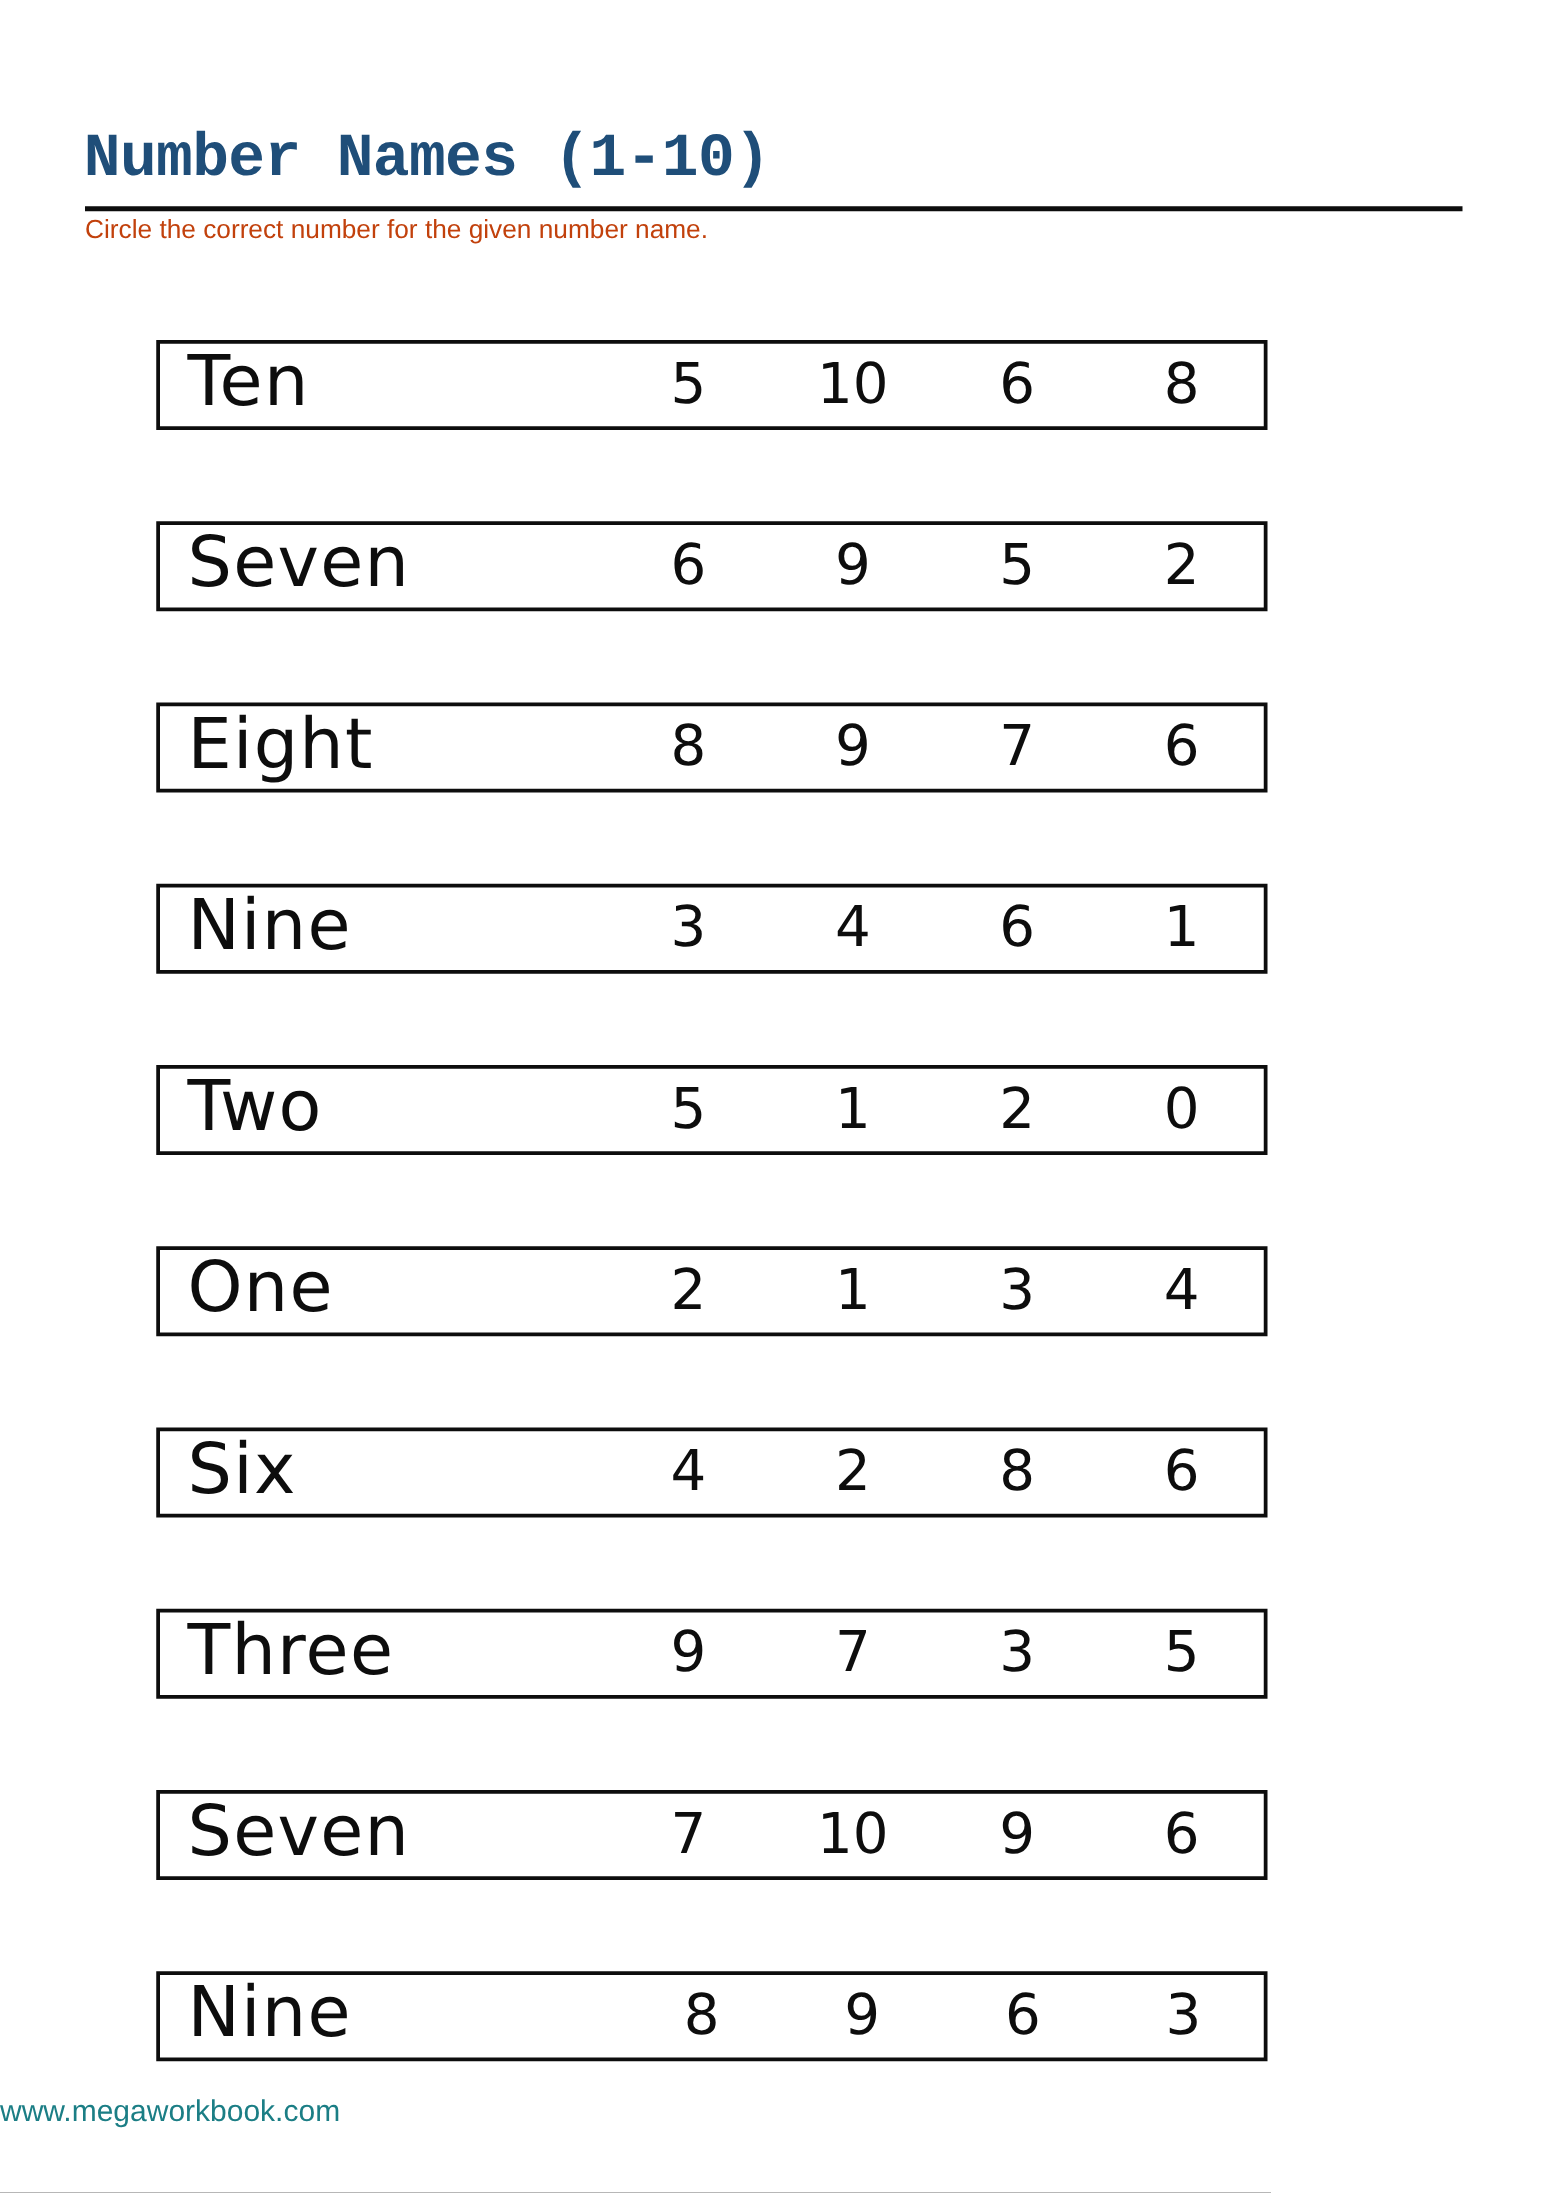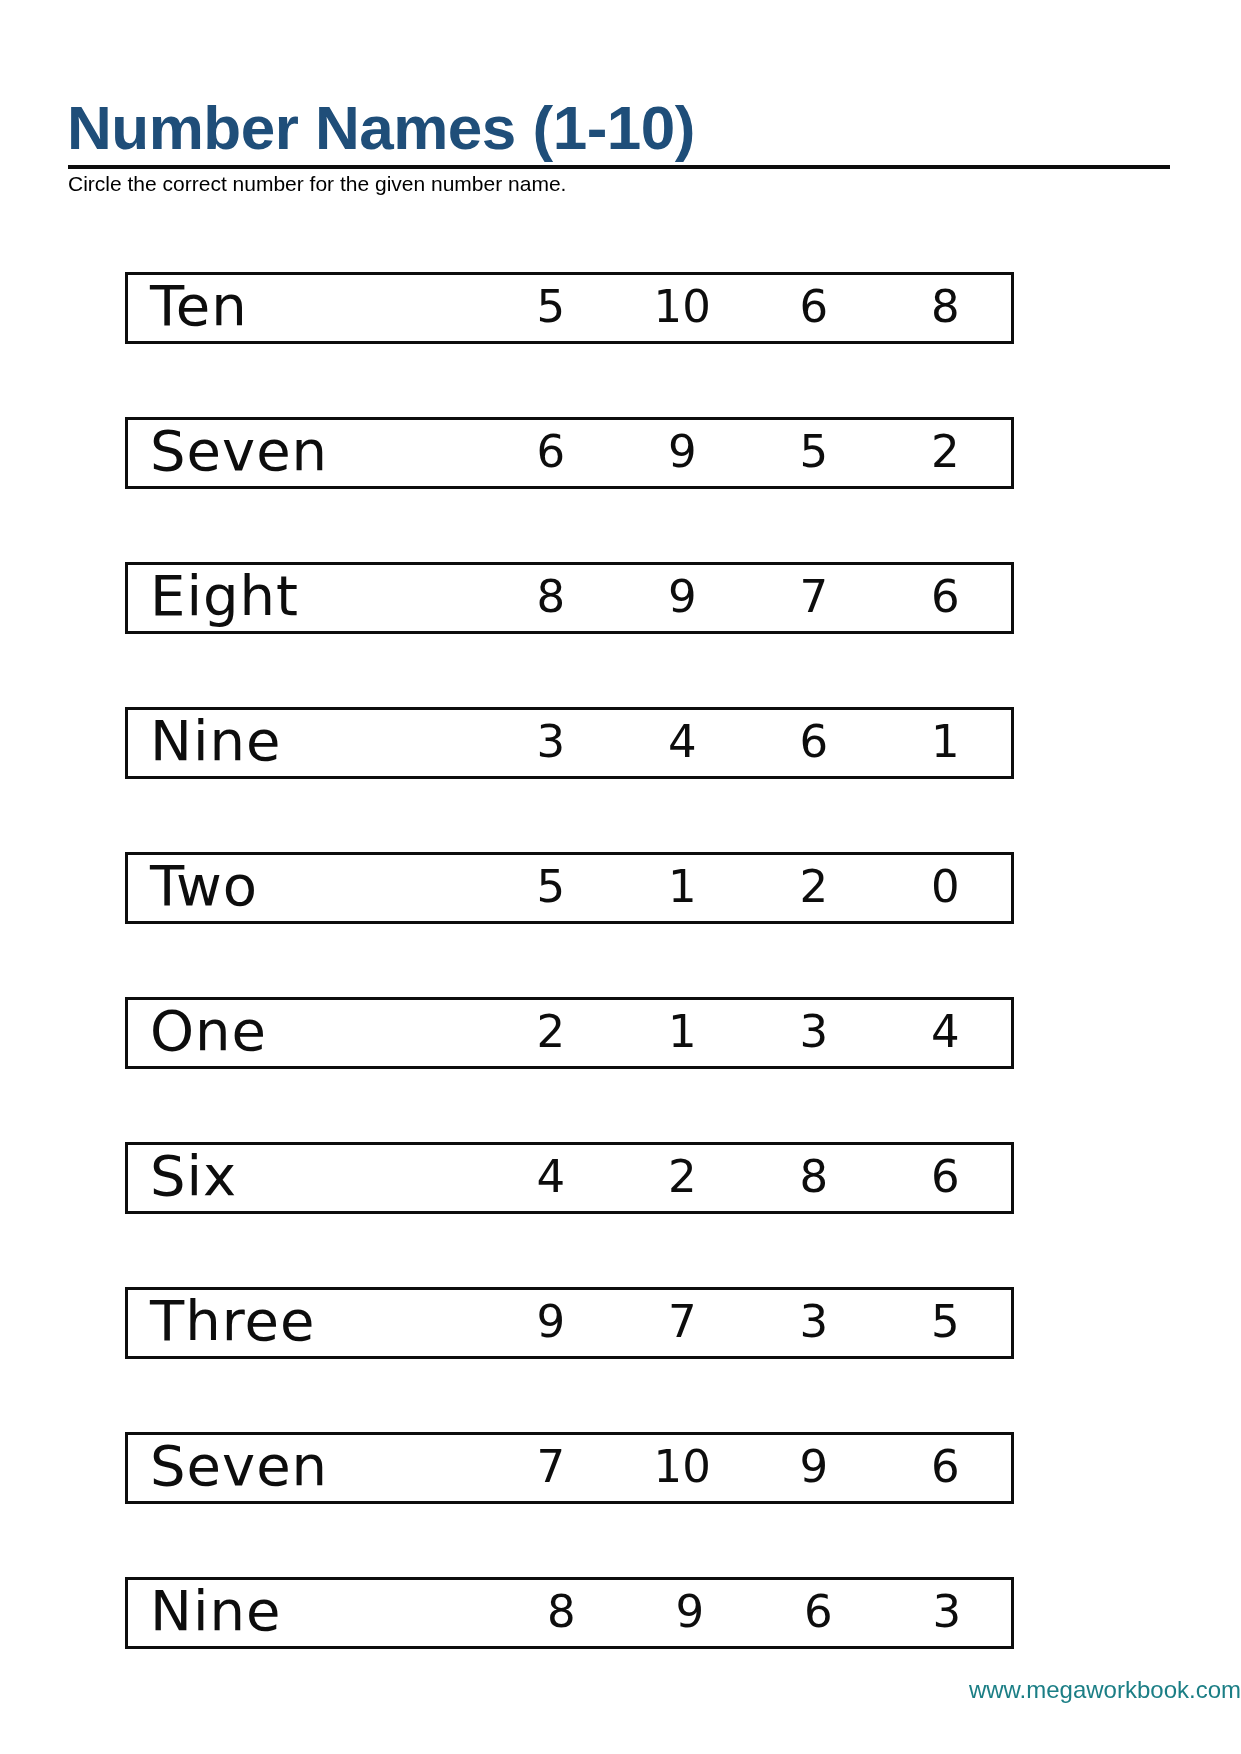--- a/index.html
+++ b/index.html
@@ -12,42 +12,42 @@
     position: relative;
     width: 1241px;
     height: 1754px;
     margin: 0 auto;
     background: #ffffff;
     overflow: hidden;
   }
   .title {
     position: absolute;
     left: 67px;
-    top: 52px;
-    font-size: 62px;
+    top: 68px;
+    font-size: 49px;
     line-height: 1.1;
     font-weight: bold;
     color: #1f4e79;
-    font-family: Liberation Sans, sans-serif;
+    font-family: Liberation Mono, monospace;
     letter-spacing: -0.5px;
   }
   .title-rule {
     position: absolute;
     left: 68px;
     top: 165px;
     width: 1102px;
     height: 4px;
     background: #0d0d0d;
   }
   .instruction {
     position: absolute;
     left: 68px;
     top: 172px;
     font-size: 21px;
-    color: #000000;
+    color: #c2410c;
     font-family: "Liberation Sans", sans-serif;
   }
   .rows {
     position: absolute;
     left: 125px;
     top: 272px;
     width: 889px;
   }
   .qrow {
     box-sizing: border-box;
@@ -84,21 +84,21 @@
     font-family: "DejaVu Sans", sans-serif;
     line-height: 1;
     padding-bottom: 4px;
     cursor: pointer;
   }
   .footer {
     position: absolute;
     left: 0;
     top: 1676px;
     width: 100%;
-    text-align: right;
+    text-align: left;
     font-size: 24px;
     color: #1b7e85;
     font-family: "Liberation Sans", sans-serif;
   }
 </style>
 </head>
 <body>
 
 <div class="page">
 

